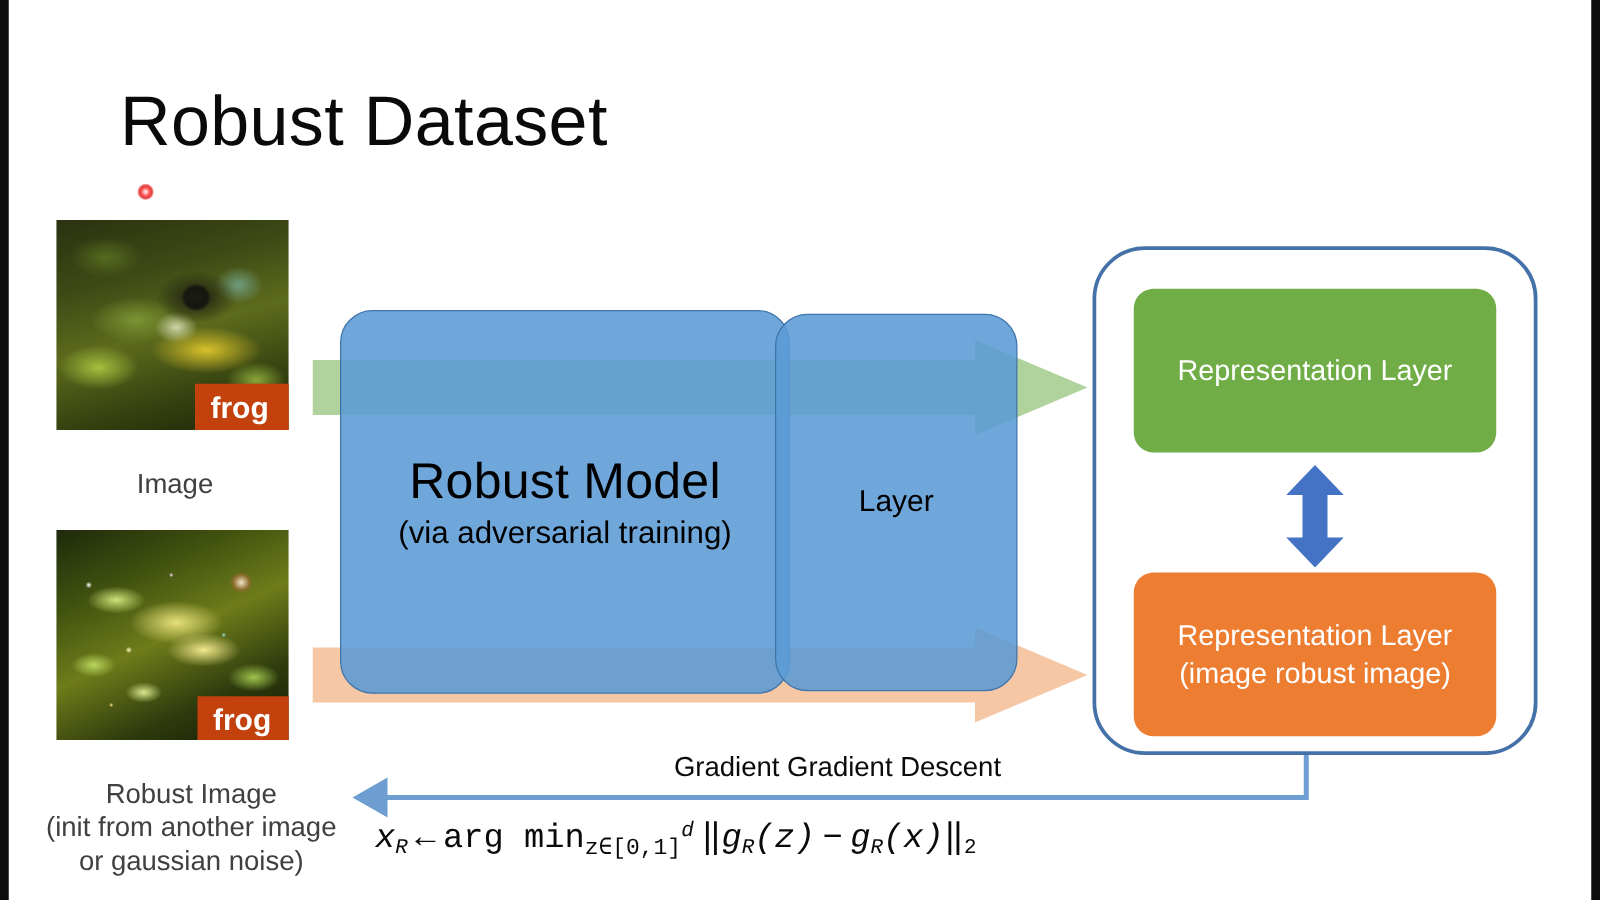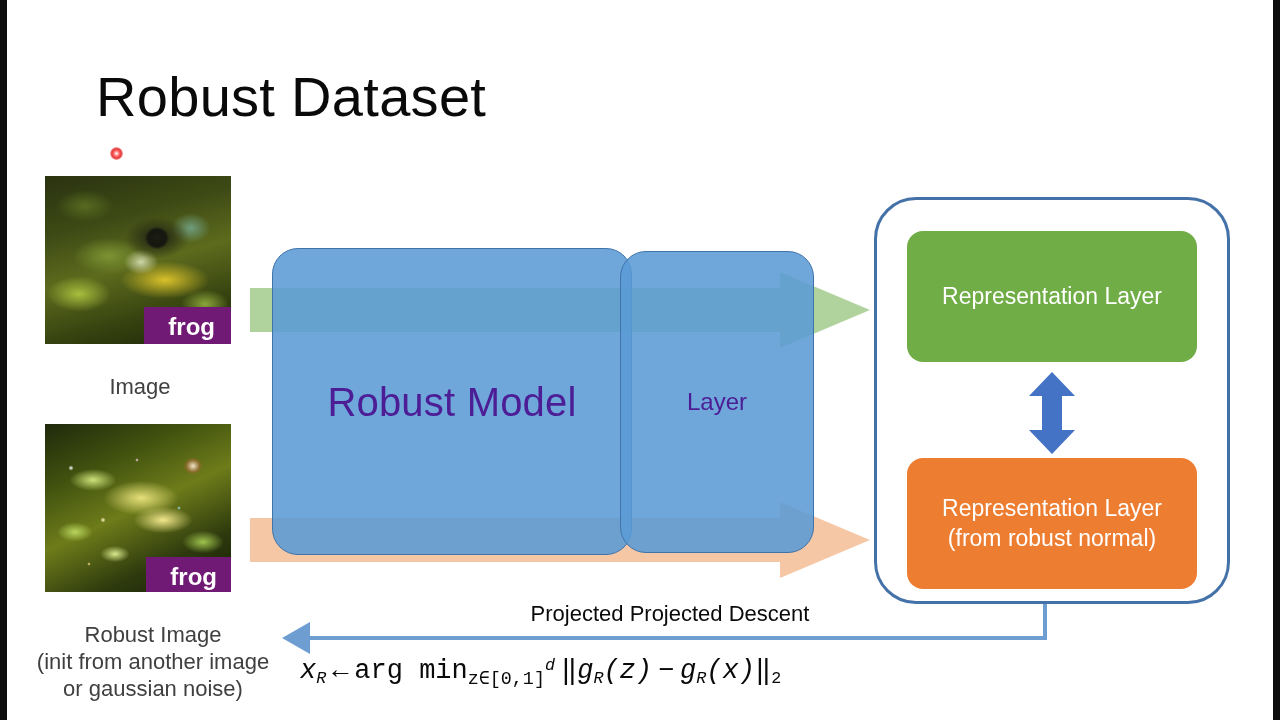--- a/index.html
+++ b/index.html
@@ -110,26 +110,26 @@
       radial-gradient(circle 3px at 58px 96px, #fff6c0 0%, rgba(255,246,192,0) 90%),
       radial-gradient(circle 2px at 92px 36px, #ffd9f0 0%, rgba(255,217,240,0) 90%),
       radial-gradient(circle 2px at 134px 84px, #9fe8ff 0%, rgba(159,232,255,0) 90%),
       radial-gradient(circle 2px at 44px 140px, #ffe08a 0%, rgba(255,224,138,0) 90%),
       radial-gradient(circle 2px at 150px 150px, #ffb3b3 0%, rgba(255,179,179,0) 90%),
       linear-gradient(155deg, #1f2a0c 0%, #41520f 26%, #6e7c1a 50%, #2e3a0d 76%, #141c06 100%);
   }
 
   .label-badge {
     position: absolute;
-    background: #701a75;
+    background: #c2410c;
     color: #ffffff;
     font-weight: bold;
     font-size: 24px;
     line-height: 1;
-    padding: 8px 24px 10px 24px;
+    padding: 8px 24px 10px 12px;
     z-index: 5;
   }
   #badge-normal { right: -8px; bottom: -5px; }
   #badge-robust { right: -10px; bottom: -7px; }
 
   .caption {
     position: absolute;
     text-align: center;
     font-size: 22px;
     line-height: 1.22;
@@ -146,21 +146,21 @@
   }
   #arrow-green  { left: 250px; top: 272px; }
   #arrow-orange { left: 250px; top: 502px; }
 
   
   .model-box {
     position: absolute;
     background: rgba(91,155,213,0.88);
     border: 1.5px solid #3f74ab;
     border-radius: 26px;
-    color: #4c1d95;
+    color: #000000;
     display: flex;
     flex-direction: column;
     align-items: center;
     justify-content: center;
     text-align: center;
     z-index: 20;
   }
   #box-robust-model {
     left: 272px;
     top: 248px;
@@ -314,46 +314,47 @@
   <svg id="arrow-green" class="flow-arrow" width="620" height="76" viewBox="0 0 620 76">
     <path d="M0,16 L530,16 L530,0 L620,38 L530,76 L530,60 L0,60 Z" fill="#a9cf96" opacity="0.92"></path>
   </svg>
 
   <svg id="arrow-orange" class="flow-arrow" width="620" height="76" viewBox="0 0 620 76">
     <path d="M0,16 L530,16 L530,0 L620,38 L530,76 L530,60 L0,60 Z" fill="#f4c4a0" opacity="0.95"></path>
   </svg>
 
   <div id="box-robust-model" class="model-box">
     <div class="title-line">Robust Model</div>
+    <div class="sub-line">(via adversarial training)</div>
   </div>
 
   <div id="box-rep-layer" class="model-box">
     <div class="rl-text">Layer</div>
   </div>
 
   <div id="rep-container">
 
     <div id="rep-card-normal" class="rep-card">
       <div>Representation Layer</div>
     </div>
 
     <svg id="double-arrow" width="46" height="82" viewBox="0 0 46 82">
       <path d="M23,0 L46,24 L33,24 L33,58 L46,58 L23,82 L0,58 L13,58 L13,24 L0,24 Z" fill="#4472c4"></path>
     </svg>
 
     <div id="rep-card-robust" class="rep-card">
       <div>Representation Layer</div>
-      <div>(from robust normal)</div>
+      <div>(image robust image)</div>
     </div>
   </div>
 
   <svg id="feedback-path" width="800" height="110" viewBox="0 0 800 110">
     <path d="M765,0 L765,78 L28,78" stroke="#6d9dd1" stroke-width="4" fill="none"></path>
     <path d="M30,62 L30,94 L2,78 Z" fill="#6d9dd1"></path>
   </svg>
 
-  <div id="pgd-label">Projected Projected Descent</div>
+  <div id="pgd-label">Gradient Gradient Descent</div>
 
   <div id="formula">
     <span class="mi">x</span><sub class="mi">R</sub><span class="sp"></span><span class="op">←</span><span class="sp"></span><span class="op">arg min</span><span class="sub-cond">z∈[0,1]</span><sup>d</sup><span class="sp"></span><span class="op">‖</span><span class="mi">g</span><sub class="mi">R</sub><span class="mi">(z)</span><span class="sp"></span><span class="op">−</span><span class="sp"></span><span class="mi">g</span><sub class="mi">R</sub><span class="mi">(x)</span><span class="op">‖</span><sub>2</sub>
   </div>
 
 </div>
 
 </body></html>

